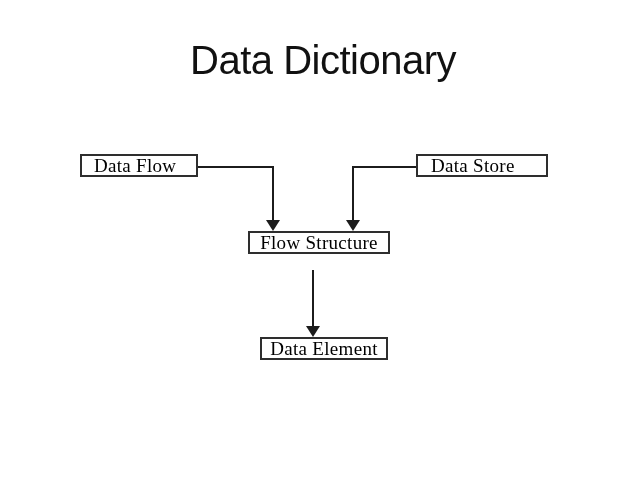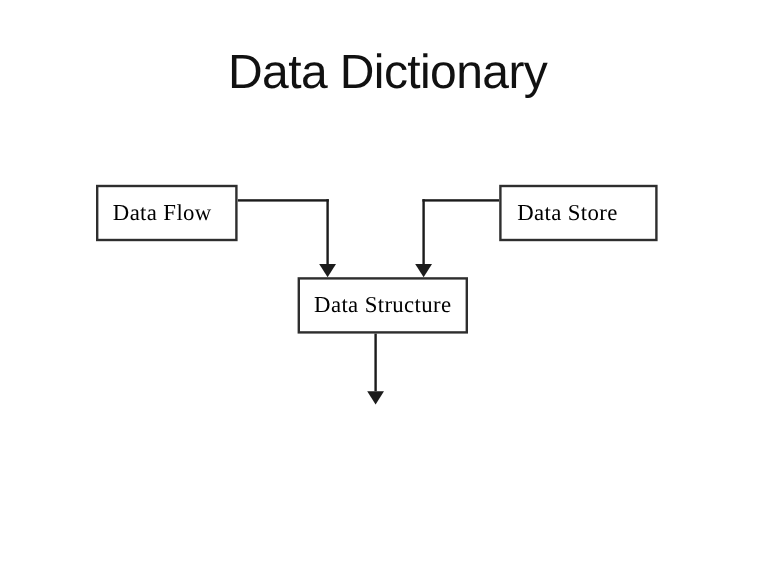--- a/index.html
+++ b/index.html
@@ -25,21 +25,21 @@
     font-family: "Liberation Sans", sans-serif;
     font-weight: normal;
     font-size: 40px;
     line-height: 1;
     color: #111111;
     letter-spacing: -0.5px;
   }
   .node {
     position: absolute;
     box-sizing: border-box;
-    height: 47px;
+    height: 23px;
     background: #ffffff;
     border: 2px solid #2e2e2e;
     display: flex;
     align-items: center;
     font-size: 19px;
     letter-spacing: 0.3px;
     color: #000000;
     white-space: nowrap;
   }
   .node-flow      { left: 80px;  top: 154px; width: 118px; justify-content: flex-start; padding-left: 12px; }
@@ -91,17 +91,20 @@
 
   <div class="node node-flow">
     <span>Data Flow</span>
   </div>
 
   <div class="node node-store">
     <span>Data Store</span>
   </div>
 
   <div class="node node-structure">
-    <span>Data Structure</span>
+    <span>Flow Structure</span>
   </div>
 
+  <div class="node node-element">
+    <span>Data Element</span>
+  </div>
 
 </div>
 
 </body></html>

